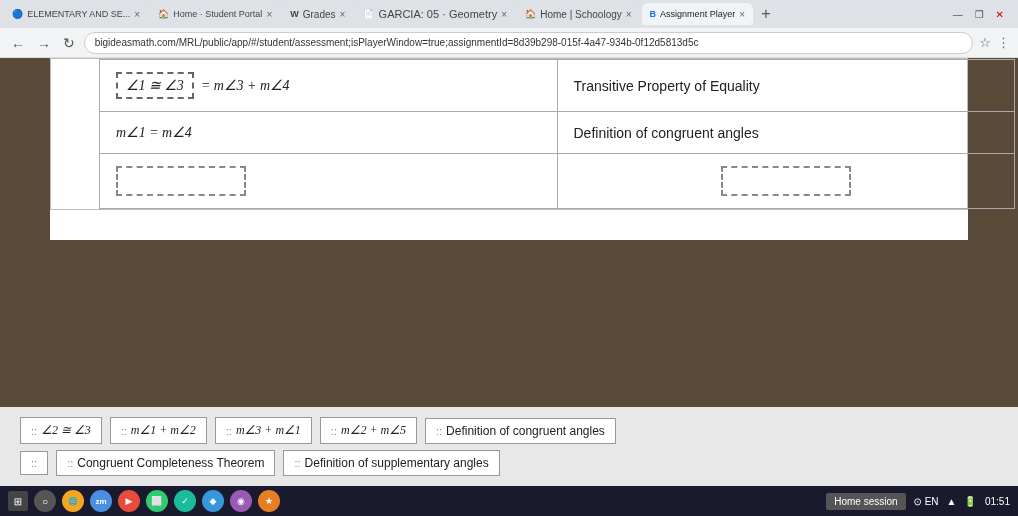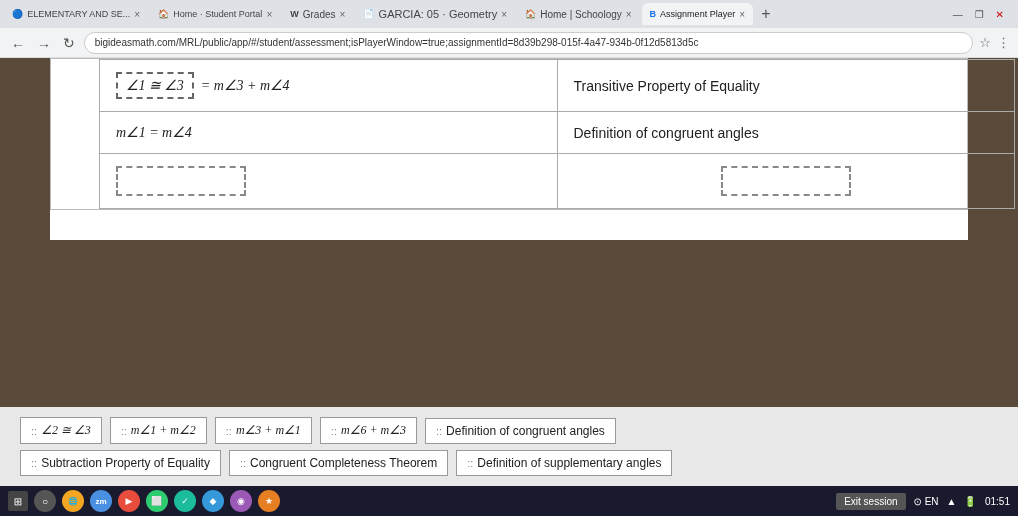--- a/index.html
+++ b/index.html
@@ -363,31 +363,30 @@
     <div class="answer-chip">
       <span class="chip-handle">::</span>
       <span class="math">m∠1 + m∠2</span>
     </div>
     <div class="answer-chip">
       <span class="chip-handle">::</span>
       <span class="math">m∠3 + m∠1</span>
     </div>
     <div class="answer-chip">
       <span class="chip-handle">::</span>
-      <span class="math">m∠6 + m∠3</span>
+      <span class="math">m∠2 + m∠5</span>
     </div>
     <div class="answer-chip">
       <span class="chip-handle">::</span>
       <span>Definition of congruent angles</span>
     </div>
   </div>
   <div class="answer-row">
     <div class="answer-chip">
       <span class="chip-handle">::</span>
-      <span>Subtraction Property of Equality</span>
     </div>
     <div class="answer-chip">
       <span class="chip-handle">::</span>
       <span>Congruent Completeness Theorem</span>
     </div>
     <div class="answer-chip">
       <span class="chip-handle">::</span>
       <span>Definition of supplementary angles</span>
     </div>
   </div>
@@ -420,21 +419,21 @@
     <span style="font-size:9px;">◆</span>
   </div>
   <div class="taskbar-icon" style="background:#9b59b6;">
     <span style="font-size:9px;">◉</span>
   </div>
   <div class="taskbar-icon" style="background:#e67e22;">
     <span style="font-size:9px;">★</span>
   </div>
 
   <div class="taskbar-right">
-    <button class="exit-session-btn">Exit session</button>
+    <button class="exit-session-btn">Home session</button>
     <span>
       <span>⊙</span>
       <span>EN</span>
     </span>
     <span>▲</span>
     <span>🔋</span>
     <span>01:51</span>
   </div>
 </div>
 

